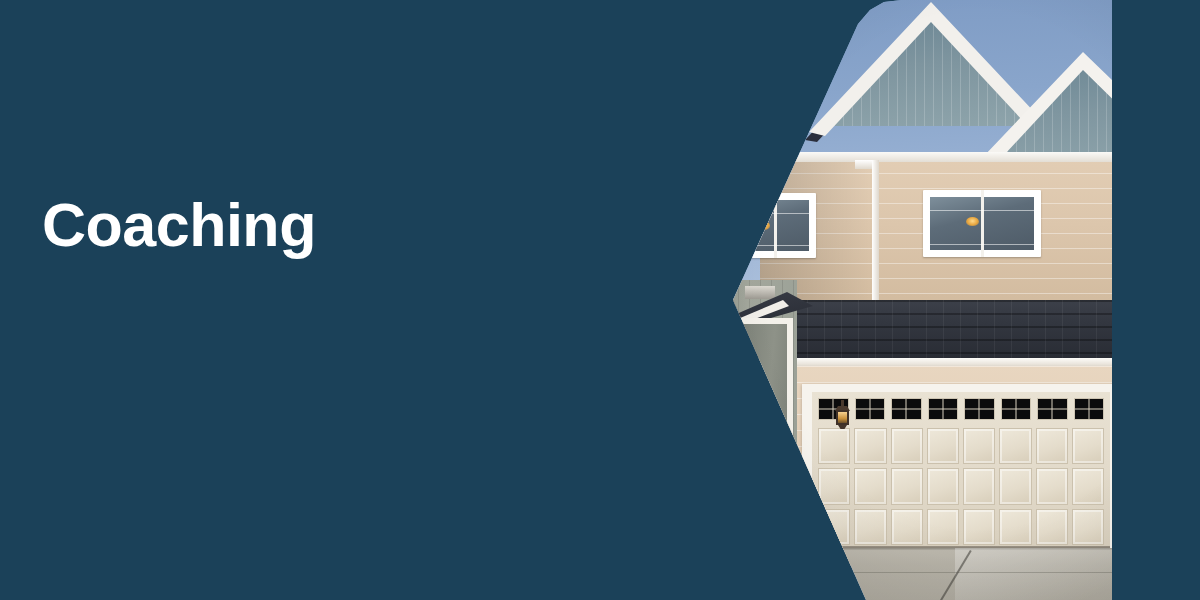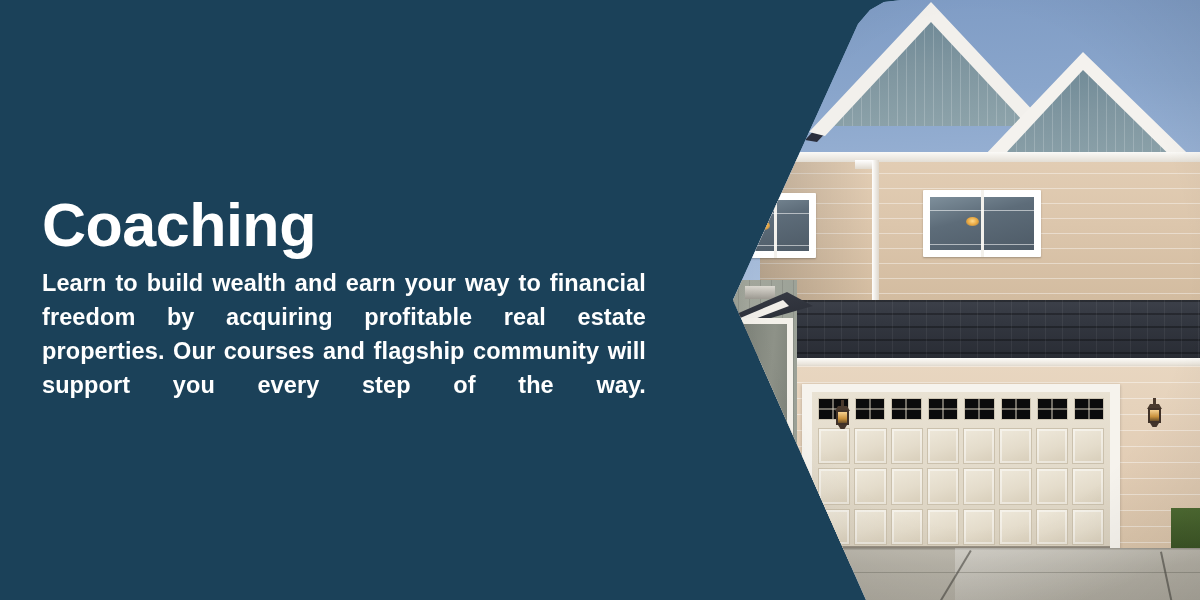--- a/index.html
+++ b/index.html
@@ -5,21 +5,21 @@
 <style>
   * { margin:0; padding:0; box-sizing:border-box; }
   html,body{
     width:1200px; height:600px;
     overflow:hidden;
     background:#1b4159;
     font-family:"Liberation Sans", sans-serif;
   }
   #banner{
     position:relative;
-    width:1200px; height:600px;
+    width:1112px; height:600px;
     background:#1b4159;
     overflow:hidden;
   }
 
   
   .copy-block{
     position:absolute;
     left:42px; top:190px;
     width:604px;
   }
@@ -332,21 +332,20 @@
     pointer-events:none;
   }
 </style>
 </head>
 <body>
 
 <div id="banner">
 
   <div class="copy-block">
     <div class="headline">Coaching</div>
-    <div class="subcopy">Learn to build wealth and earn your way to financial freedom by acquiring profitable real estate properties. Our courses and flagship community will support you every step of the way.</div>
   </div>
 
   <div id="photo-wrap">
     <div id="photo">
 
       <div class="sky"></div>
 
       <div class="roof-a-dark"></div>
       <div class="gable-wall-a">
         <div class="vstripes"></div>

